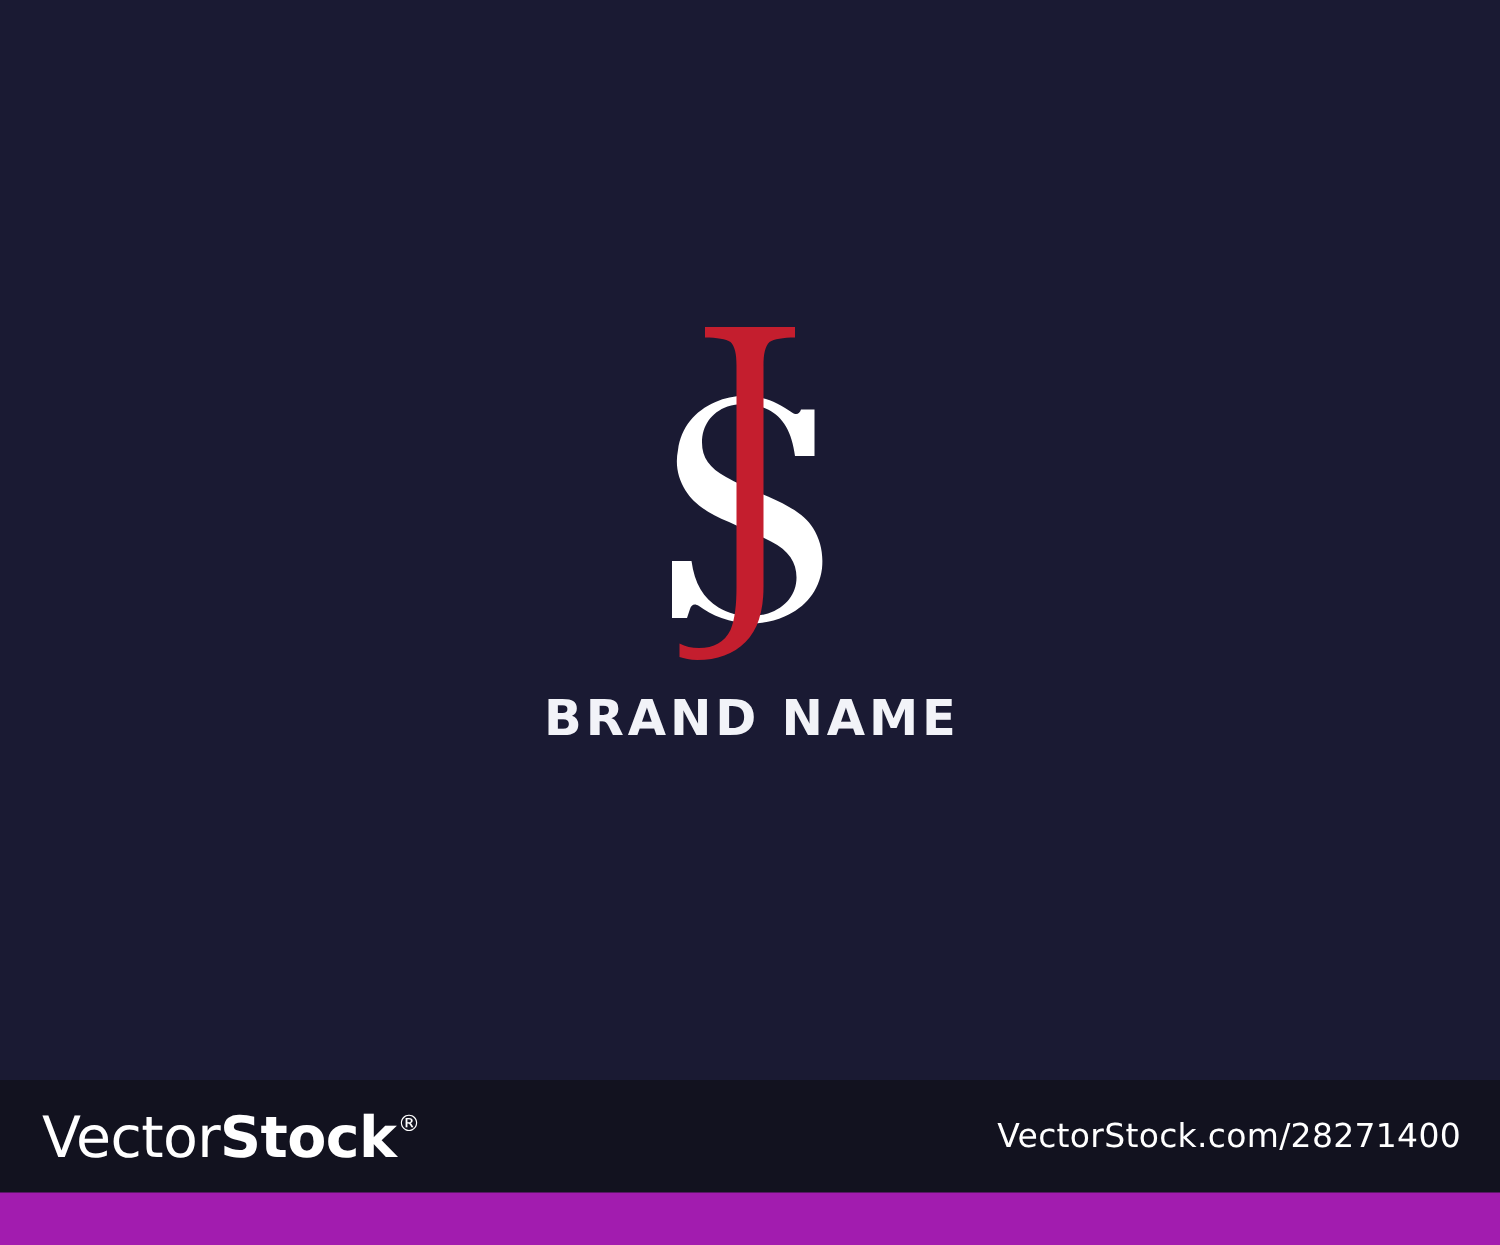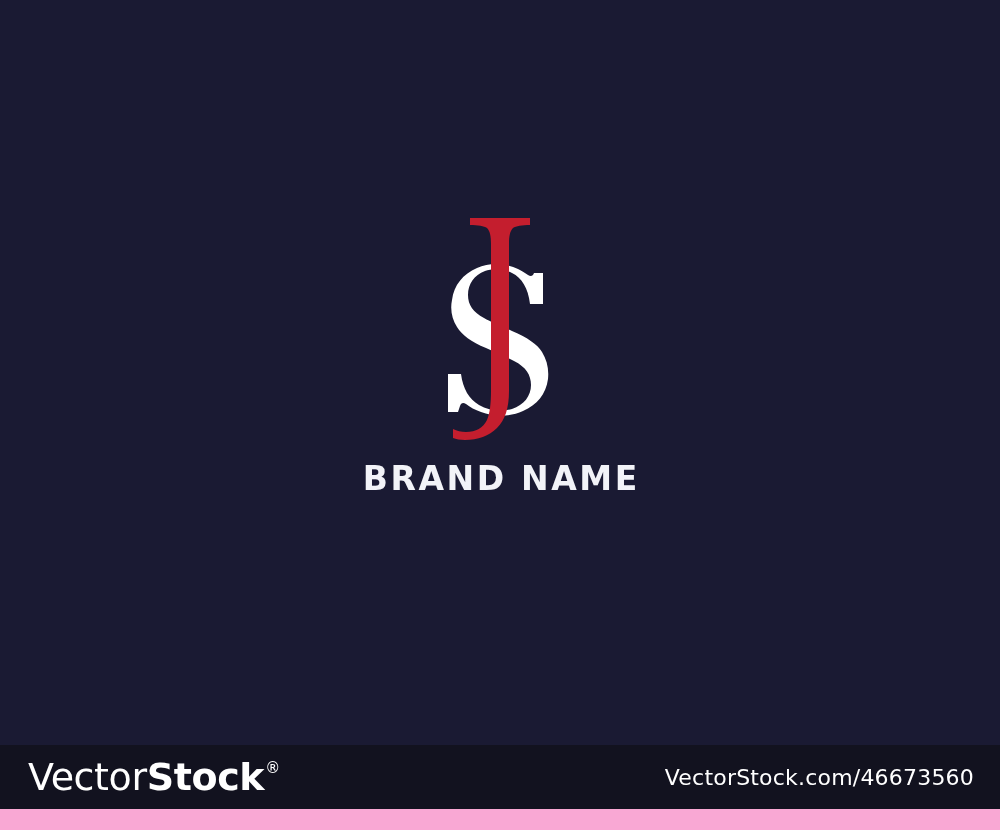--- a/index.html
+++ b/index.html
@@ -12,21 +12,21 @@
     height: 830px;
     overflow: hidden;
     font-family: "Liberation Sans", sans-serif;
     background: #1a1a33;
   }
 
   #stage {
     position: relative;
     width: 1000px;
     height: 830px;
-    background: #f9a8d4;
+    background: #a21caf;
   }
 
   
   #artboard {
     position: absolute;
     left: 0;
     top: 0;
     width: 1000px;
     height: 755px;
     background: #1a1a33;
@@ -84,23 +84,23 @@
     letter-spacing: 8.2px;
     line-height: 17px;
     white-space: pre;
     padding-left: 8.2px;
   }
 
   
   #footer-bar {
     position: absolute;
     left: 0;
-    top: 745px;
-    width: 1000px;
-    height: 64px;
+    top: 720px;
+    width: 1000px;
+    height: 75px;
     background: #12121f;
   }
 
   #vectorstock-logo {
     position: absolute;
     left: 28px;
     top: 50%;
     transform: translateY(-50%);
     display: flex;
     align-items: flex-start;
@@ -222,17 +222,17 @@
   </div>
 
   <div id="footer-bar">
 
     <div id="vectorstock-logo">
       <span id="vs-light">Vector</span>
       <span id="vs-bold">Stock</span>
       <span id="vs-reg">®</span>
     </div>
 
-    <div id="vectorstock-url">VectorStock.com/46673560</div>
+    <div id="vectorstock-url">VectorStock.com/28271400</div>
 
   </div>
 
 </div>
 
 </body></html>

